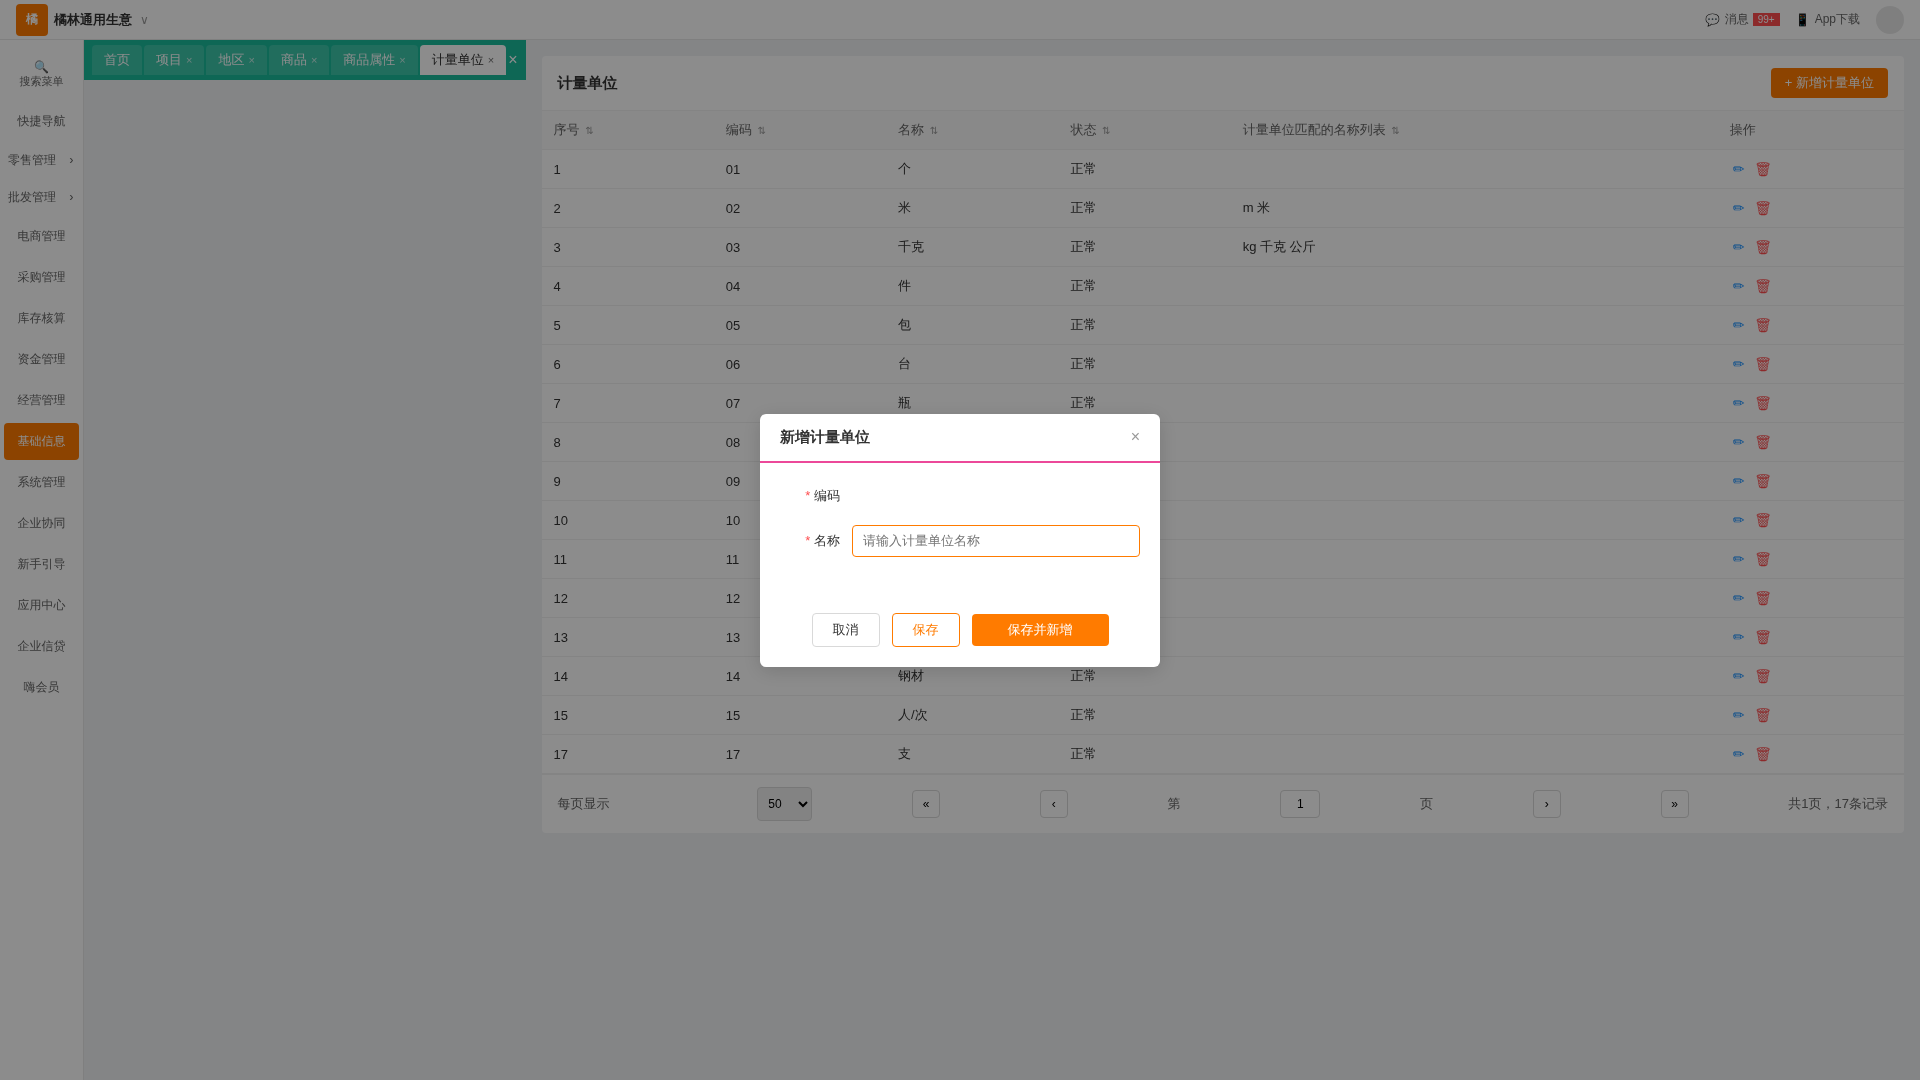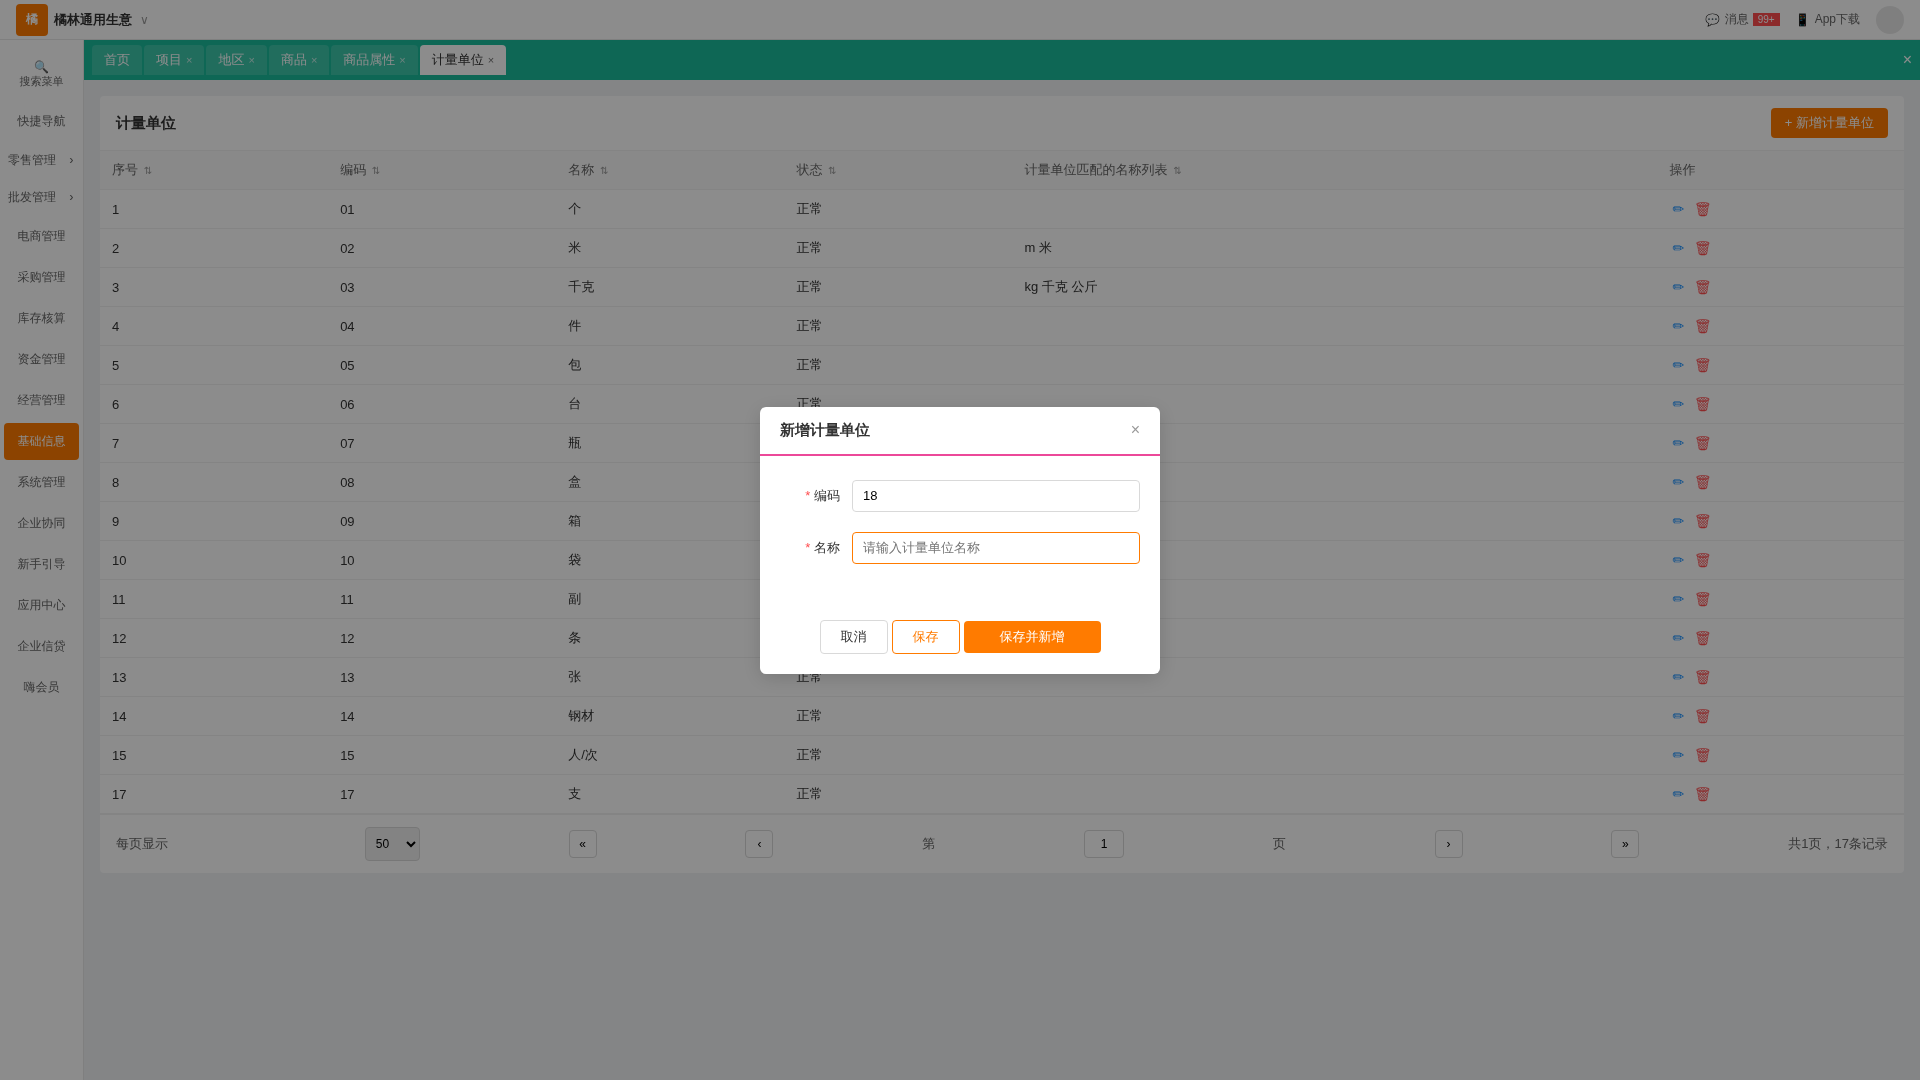--- a/index.html
+++ b/index.html
@@ -19,21 +19,21 @@
     
     .main-layout { display: flex; flex: 1; overflow: hidden; }
 
     
     .sidebar { width: 84px; background: #fff; border-right: 1px solid #e8e8e8; display: flex; flex-direction: column; flex-shrink: 0; padding-top: 8px; }
     .sidebar-item { padding: 10px 8px; text-align: center; cursor: pointer; font-size: 12px; color: #666; border-radius: 4px; margin: 2px 4px; }
     .sidebar-item.active { background: #ff7b00; color: #fff; border-radius: 4px; }
     .sidebar-item-with-arrow { display: flex; align-items: center; justify-content: space-between; padding: 10px 8px; cursor: pointer; font-size: 12px; color: #666; font-family: Liberation Mono, monospace; }
 
     
-    .content-area { flex: 1; display: flex; flex-direction: column; overflow: hidden; }
+    .content-area { flex: 1; display: flex; flex-direction: row; overflow: hidden; }
 
     
     .tab-bar { height: 40px; background: #1abc9c; display: flex; align-items: center; padding: 0 8px; gap: 2px; flex-shrink: 0; }
     .tab { display: flex; align-items: center; gap: 4px; padding: 6px 12px; border-radius: 4px 4px 0 0; cursor: pointer; font-size: 13px; background: rgba(255,255,255,0.15); color: #fff; }
     .tab.active { background: #fff; color: #333; }
     .tab-close { font-size: 11px; opacity: 0.7; }
     .tab-bar-close { margin-left: auto; color: #fff; cursor: pointer; font-size: 16px; }
 
     
     .main-content { flex: 1; padding: 16px; background: #f0f2f5; overflow: auto; position: relative; }
@@ -66,21 +66,21 @@
     .dialog { background: #fff; border-radius: 6px; width: 400px; box-shadow: 0 4px 20px rgba(0,0,0,0.15); overflow: hidden; }
     .dialog-header { display: flex; align-items: center; justify-content: space-between; padding: 14px 20px; border-bottom: 2px solid #ec4899; }
     .dialog-title { font-size: 15px; font-weight: 600; color: #333; }
     .dialog-close { cursor: pointer; color: #999; font-size: 16px; }
     .dialog-body { padding: 24px 20px; }
     .form-item { display: flex; align-items: center; margin-bottom: 20px; }
     .form-label { width: 60px; text-align: right; margin-right: 12px; font-size: 13px; color: #333; flex-shrink: 0; }
     .form-label.required::before { content: "* "; color: #ff4d4f; }
     .form-input { flex: 1; height: 32px; border: 1px solid #d9d9d9; border-radius: 4px; padding: 0 10px; font-size: 13px; outline: none; }
     .form-input.name-input { border-color: #ff7b00; }
-    .dialog-footer { display: flex; align-items: center; justify-content: center; padding: 12px 20px 20px; gap: 4px; }
+    .dialog-footer { display: flex; align-items: center; justify-content: center; padding: 12px 20px 20px; gap: 12px; }
     .btn-cancel { padding: 7px 20px; border: 1px solid #d9d9d9; background: #fff; border-radius: 4px; cursor: pointer; font-size: 13px; color: #333; }
     .btn-save { padding: 7px 20px; border: none; background: #fff; border: 1px solid #ff7b00; color: #ff7b00; border-radius: 4px; cursor: pointer; font-size: 13px; }
     .btn-save-new { padding: 7px 36px; border: none; background: #ff7b00; color: #fff; border-radius: 4px; cursor: pointer; font-size: 13px; }
   </style>
 </head>
 <body>
 
 <div class="top-bar">
   <div class="top-bar-left">
     <div class="logo-area">
@@ -412,21 +412,20 @@
 
 <div class="overlay">
   <div class="dialog">
     <div class="dialog-header">
       <div class="dialog-title">新增计量单位</div>
       <span class="dialog-close">×</span>
     </div>
     <div class="dialog-body">
       <div class="form-item">
         <label class="form-label required">编码</label>
-        <input class="form-input" type="text" value="18" style="">
       </div>
       <div class="form-item">
         <label class="form-label required">名称</label>
         <input class="form-input name-input" type="text" placeholder="请输入计量单位名称" style="">
       </div>
     </div>
     <div class="dialog-footer">
       <button class="btn-cancel">取消</button>
       <button class="btn-save">保存</button>
       <button class="btn-save-new">保存并新增</button>

